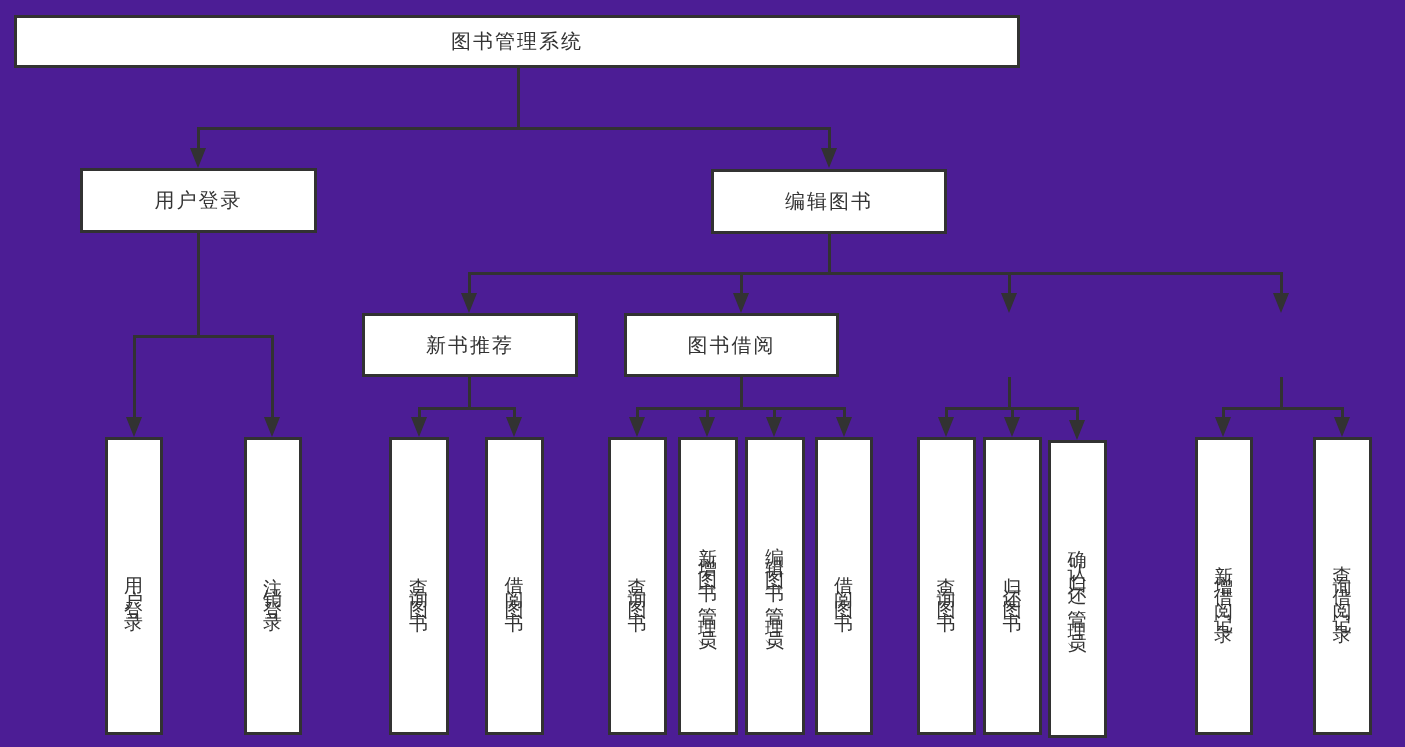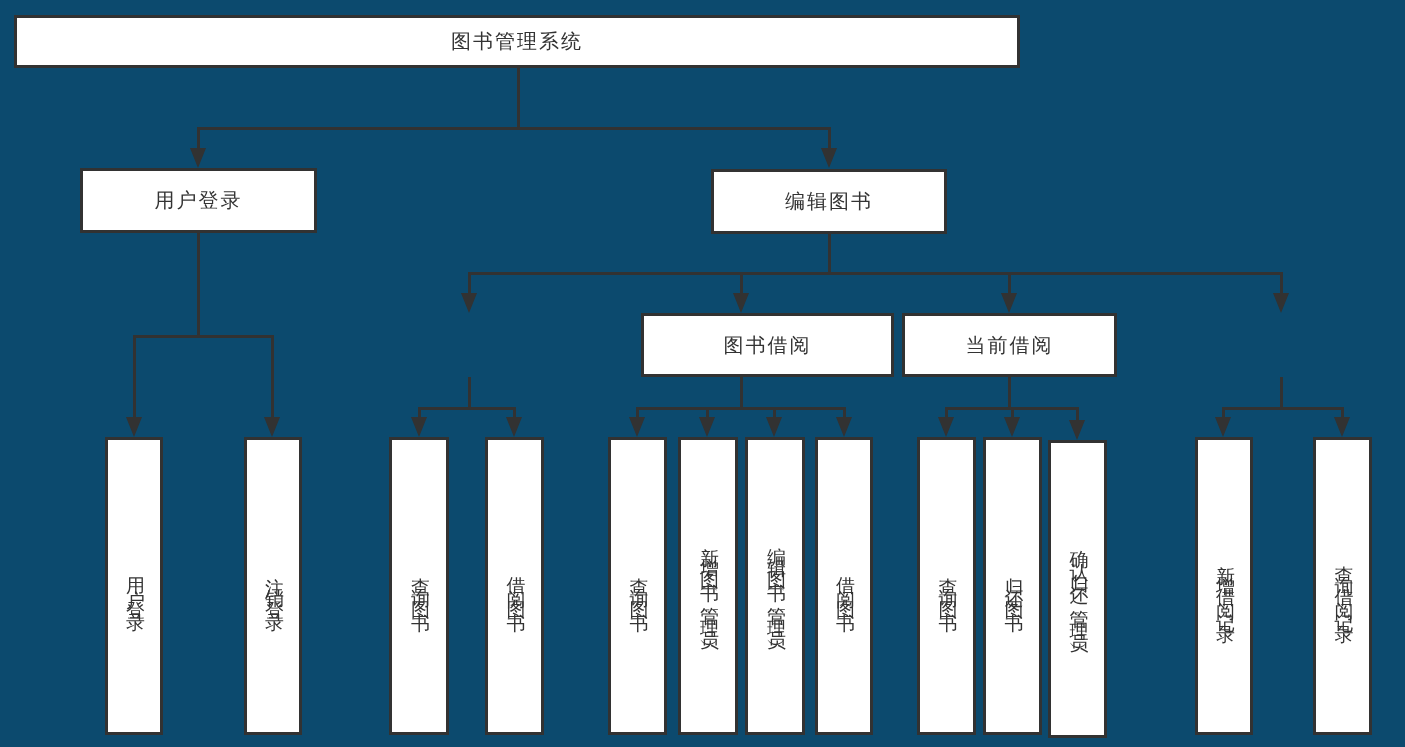--- a/index.html
+++ b/index.html
@@ -1,20 +1,20 @@
 <!DOCTYPE html>
 <html><head>
 <meta charset="utf-8">
 <style>
   html,body{margin:0;padding:0;background:#ffffff;}
   #canvas{
     position:relative;
     width:1405px;height:747px;
-    background:#0c4a6e;
-    font-family:Liberation Mono, monospace;
+    background:#4c1d95;
+    font-family:Liberation Sans, sans-serif;
     overflow:hidden;
   }
   .box{
     position:absolute;
     box-sizing:border-box;
     background:#ffffff;
     border:3px solid #323232;
     color:#333333;
     display:flex;
     align-items:center;
@@ -55,22 +55,22 @@
 </head>
 <body>
 
 <div id="canvas">
 
   <div class="box hbox" style="left:14px;top:15px;width:1006px;height:53px">图书管理系统</div>
 
   <div class="box hbox" style="left:80px;top:168px;width:237px;height:65px">用户登录</div>
   <div class="box hbox" style="left:711px;top:169px;width:236px;height:65px">编辑图书</div>
 
-  <div class="box hbox" style="left:641px;top:313px;width:253px;height:64px">图书借阅</div>
-  <div class="box hbox" style="left:902px;top:313px;width:215px;height:64px">当前借阅</div>
+  <div class="box hbox" style="left:362px;top:313px;width:216px;height:64px">新书推荐</div>
+  <div class="box hbox" style="left:624px;top:313px;width:215px;height:64px">图书借阅</div>
 
   <div class="box leaf" style="left:105px;top:437px;width:58px;height:298px">用户登录</div>
   <div class="box leaf" style="left:244px;top:437px;width:58px;height:298px">注销登录</div>
 
   <div class="box leaf" style="left:389px;top:437px;width:60px;height:298px">查询图书</div>
   <div class="box leaf" style="left:485px;top:437px;width:59px;height:298px">借阅图书</div>
 
   <div class="box leaf" style="left:608px;top:437px;width:59px;height:298px">查询图书</div>
   <div class="box leaf" style="left:678px;top:437px;width:60px;height:298px">新增图书（管理员）</div>
   <div class="box leaf" style="left:745px;top:437px;width:60px;height:298px">编辑图书（管理员）</div>

